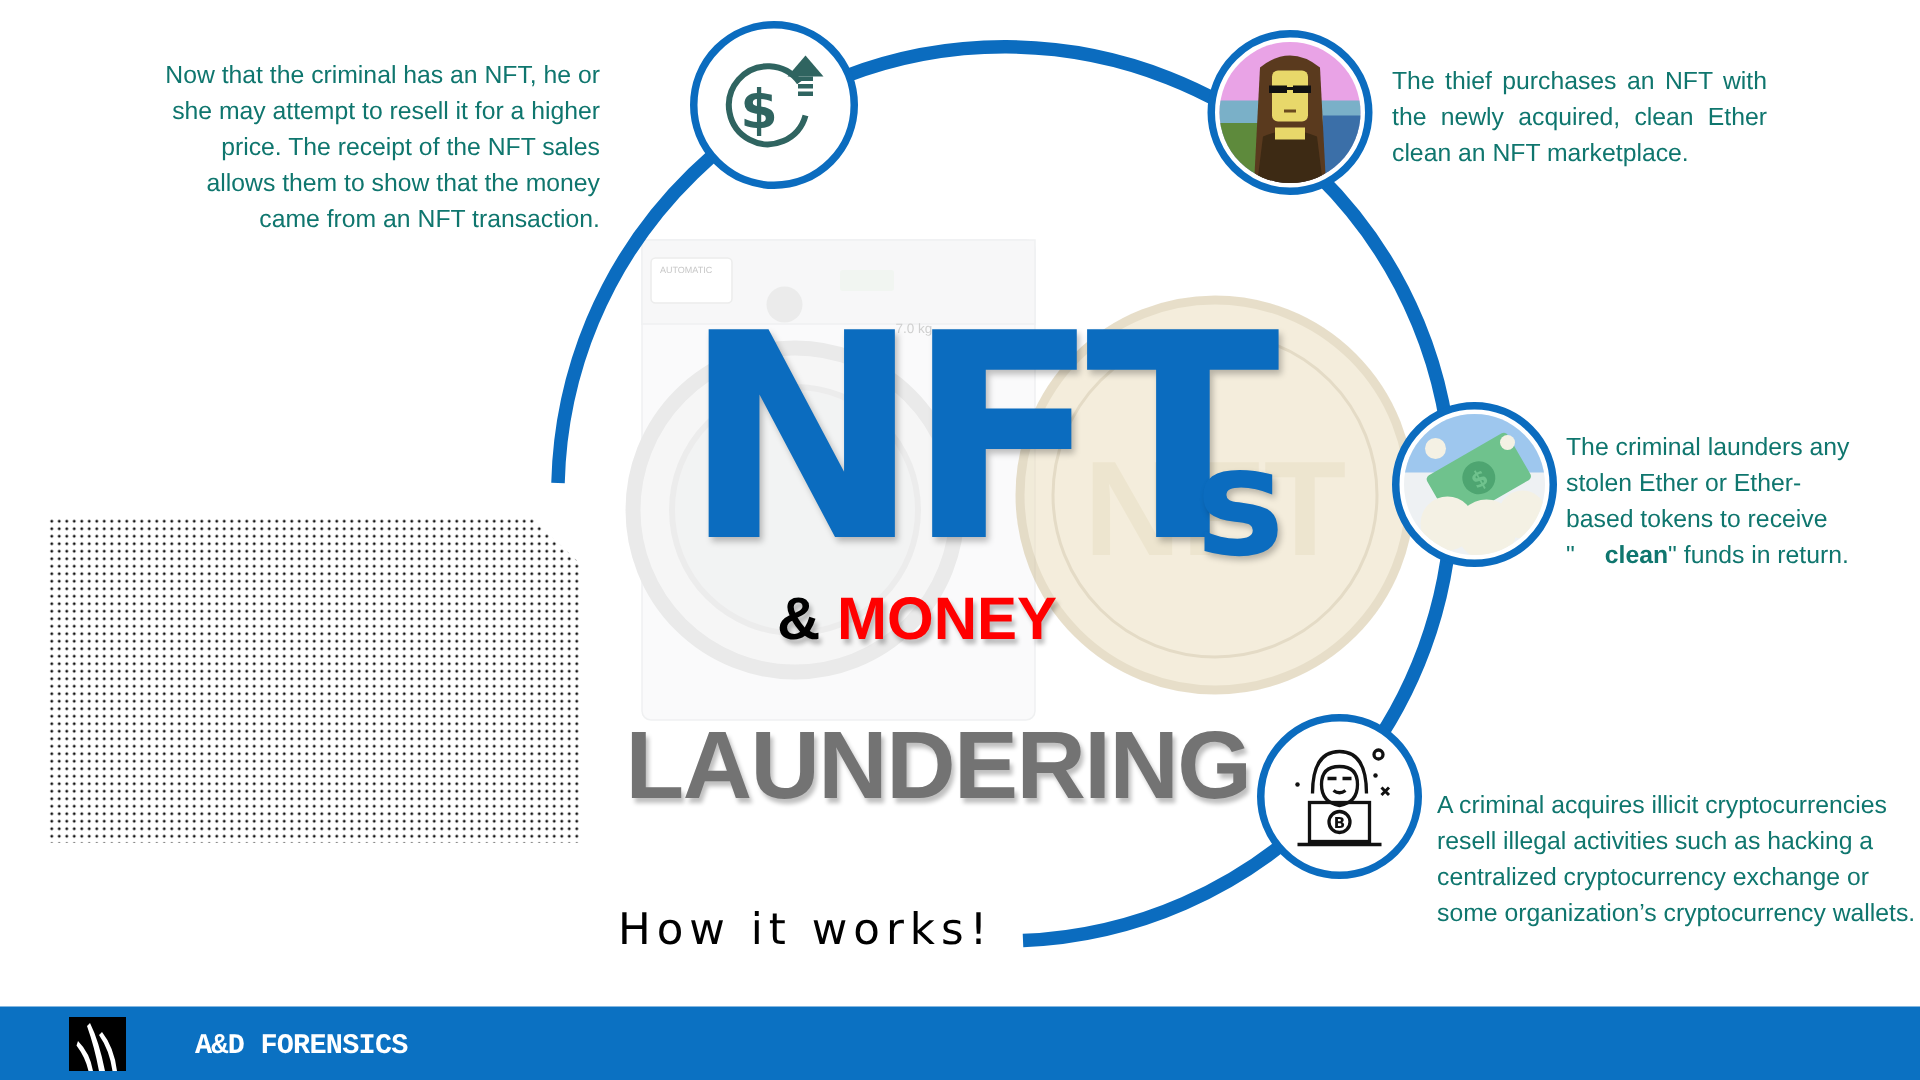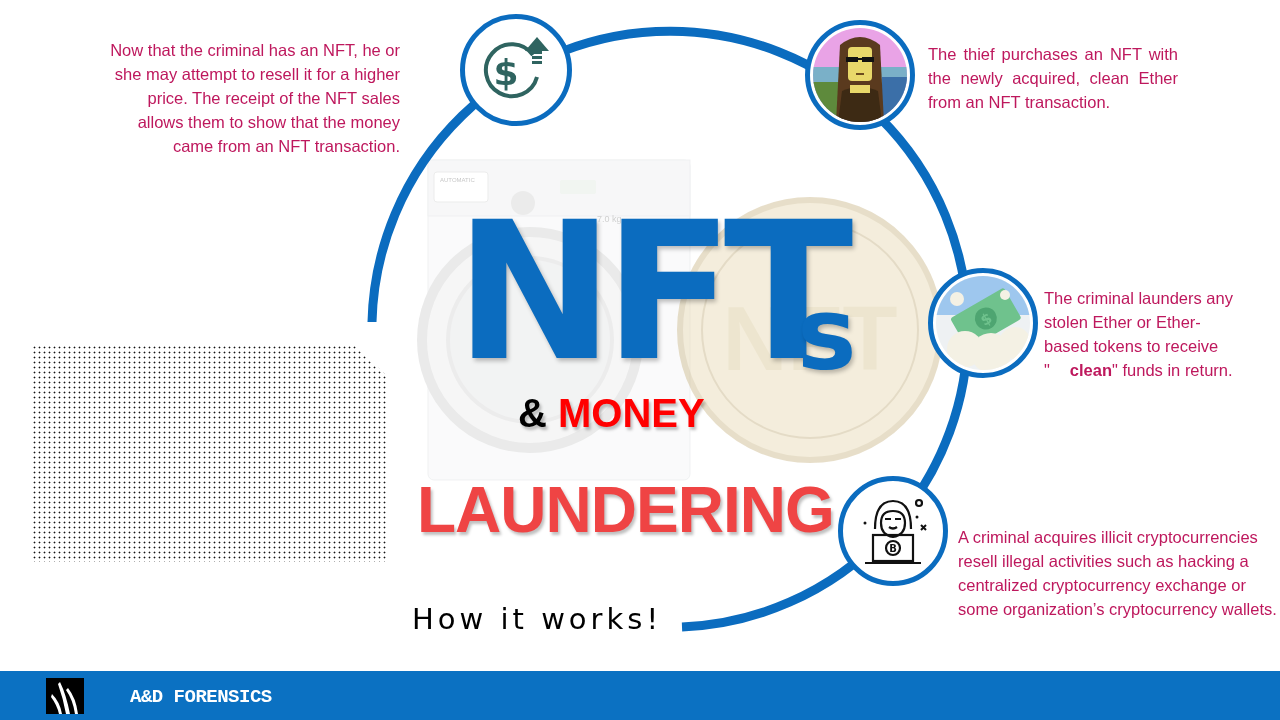--- a/index.html
+++ b/index.html
@@ -17,21 +17,21 @@
 
   .arc-svg { position: absolute; left: 0; top: 0; width: 1280px; height: 720px; }
 
   .node {
     position: absolute; width: 110px; height: 110px; border-radius: 50%;
     background: #fff; border: 5px solid #0b6cbf;
     display: flex; align-items: center; justify-content: center; overflow: hidden;
   }
 
   .desc {
-    position: absolute; font-family: "Liberation Sans", sans-serif; font-size: 16.5px; line-height: 24px; color: #be185d;
+    position: absolute; font-family: "Liberation Sans", sans-serif; font-size: 16.5px; line-height: 24px; color: #0f766e;
   }
   .desc b { font-weight: bold; margin-left: 20px; }
   .desc-1 { left: 110px; top: 38px; width: 290px; text-align: right; }
   .desc-2 { left: 928px; top: 42px; width: 250px; text-align: justify; text-align-last: left; }
   .desc-3 { left: 1044px; top: 286px; width: 200px; }
   .desc-4 { left: 958px; top: 525px; width: 320px; }
 
   .title-nfts {
     position: absolute; left: 455px; top: 198px; font-family: "DejaVu Sans", sans-serif;
     font-weight: bold; color: #0b6cbf; font-size: 190px; letter-spacing: -10px; line-height: 1;
@@ -44,21 +44,21 @@
   }
   .title-money {
     position: absolute; left: 518px; top: 393px; font-family: "Liberation Sans", sans-serif;
     font-weight: bold; font-size: 40px; line-height: 1; white-space: nowrap;
     text-shadow: 2px 3px 3px rgba(0,0,0,0.25);
   }
   .amp { color: #000; }
   .money { color: #ff0000; }
   .title-laundering {
     position: absolute; left: 417px; top: 478px; font-family: "Liberation Sans", sans-serif;
-    font-weight: bold; font-size: 64px; color: #ef4444; line-height: 1; white-space: nowrap; letter-spacing: -1px;
+    font-weight: bold; font-size: 64px; color: #737373; line-height: 1; white-space: nowrap; letter-spacing: -1px;
     text-shadow: 2px 3px 3px rgba(0,0,0,0.25);
   }
   .how {
     position: absolute; left: 412px; top: 605px; font-family: "DejaVu Sans", sans-serif;
     font-weight: normal; font-size: 29px; letter-spacing: 4px; color: #000; line-height: 1; white-space: nowrap;
   }
 
   .footer {
     position: absolute; left: 0; top: 671px; width: 1280px; height: 49px; background: #0b71c2;
     display: flex; align-items: center;
@@ -170,21 +170,21 @@
       <circle cx="74" cy="20" r="3"></circle>
     </g>
     <text x="48" y="69" font-size="10" font-weight="bold" text-anchor="middle" fill="#111" font-family="DejaVu Sans, sans-serif">B</text>
     <circle cx="20" cy="40" r="1.5" fill="#111"></circle>
     <circle cx="72" cy="34" r="1.5" fill="#111"></circle>
     <path d="M76 42 l5 5 M81 42 l-5 5" stroke="#111" stroke-width="2"></path>
   </svg>
 </div>
 
 <div class="desc desc-1">Now that the criminal has an NFT, he or she may attempt to resell it for a higher price. The receipt of the NFT sales allows them to show that the money came from an NFT transaction.</div>
-<div class="desc desc-2">The thief purchases an NFT with the newly acquired, clean Ether from an NFT transaction.</div>
+<div class="desc desc-2">The thief purchases an NFT with the newly acquired, clean Ether clean an NFT marketplace.</div>
 <div class="desc desc-3"><span>The criminal launders any stolen Ether or Ether-based tokens to receive "</span><b>clean</b><span>" funds in return.</span></div>
 <div class="desc desc-4">A criminal acquires illicit cryptocurrencies resell illegal activities such as hacking a centralized cryptocurrency exchange or some organization’s cryptocurrency wallets.</div>
 
 <div class="title-nfts">NFT</div>
 <div class="title-s">s</div>
 <div class="title-money"><span class="amp">&amp;</span> <span class="money">MONEY</span></div>
 <div class="title-laundering">LAUNDERING</div>
 <div class="how">How it works!</div>
 
 <div class="footer"></div>

